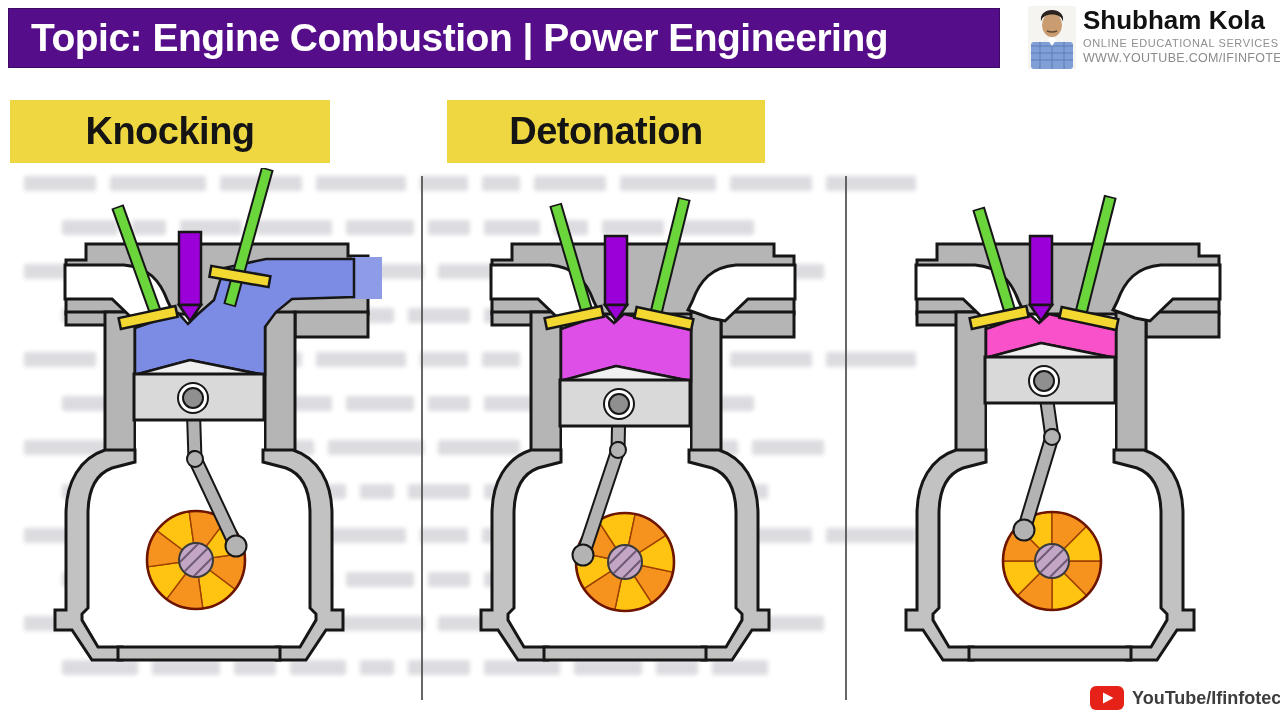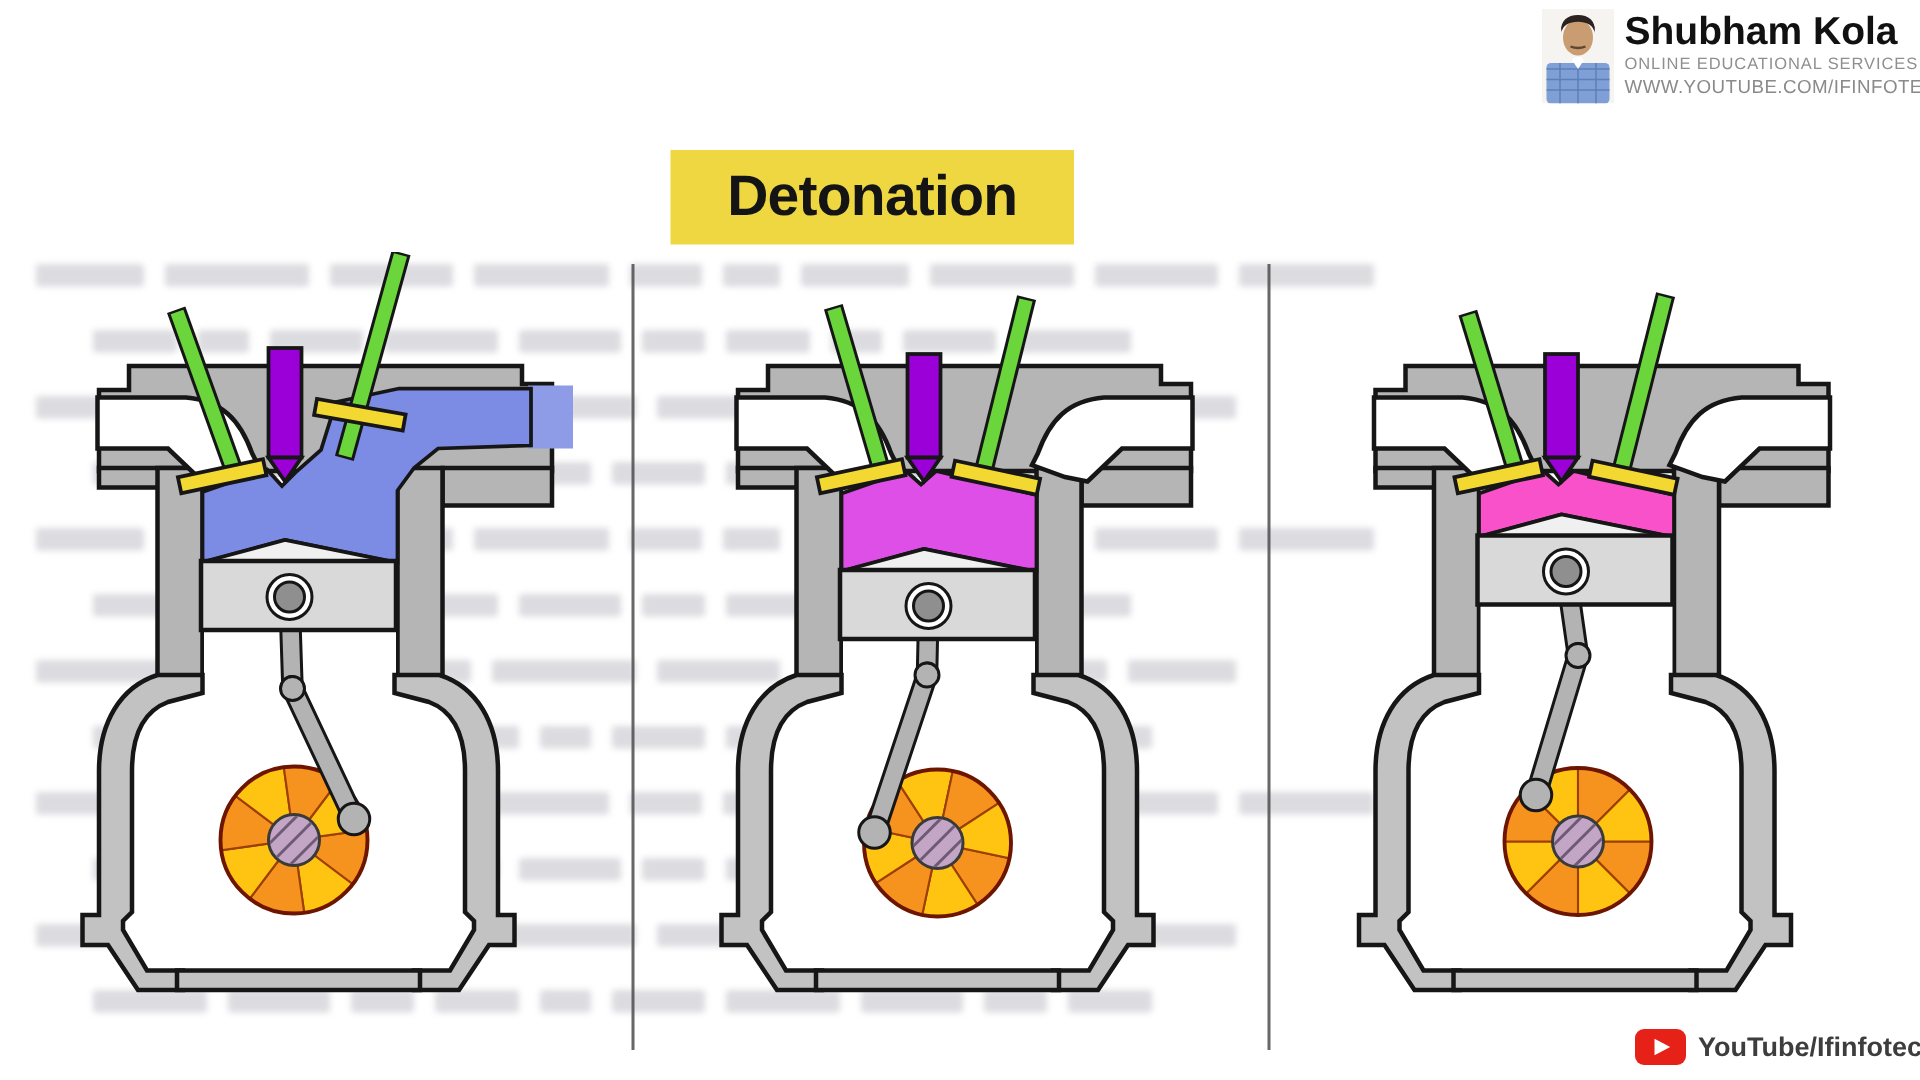--- a/index.html
+++ b/index.html
@@ -175,20 +175,23 @@
         <span class="wm-word" style="width: 56px;"></span>
         <span class="wm-word" style="width: 34px;"></span>
         <span class="wm-word" style="width: 62px;"></span>
         <span class="wm-word" style="width: 76px;"></span>
         <span class="wm-word" style="width: 68px;"></span>
         <span class="wm-word" style="width: 42px;"></span>
         <span class="wm-word" style="width: 56px;"></span>
       </div>
     </div>
 
+  <div class="banner" style="background: rgb(86, 13, 138);">
+    <span>Topic: Engine Combustion | Power Engineering</span>
+  </div>
 
   <div class="channel">
     <div class="photo">
       <svg width="48" height="63" viewBox="0 0 48 63">
         <rect x="0" y="0" width="48" height="63" fill="#f6f4f1"></rect>
         <rect x="3" y="36" width="42" height="27" rx="3" fill="#7f9fd6"></rect>
         <path d="M3,40 H45 M3,47 H45 M3,54 H45 M12,36 V63 M24,36 V63 M36,36 V63" stroke="#5d7fb8" stroke-width="1" fill="none"></path>
         <path d="M20,34 L24,40 L28,34 L26,32 L22,32 Z" fill="#ffffff"></path>
         <ellipse cx="24" cy="19" rx="10" ry="12" fill="#c99c72"></ellipse>
         <path d="M13,16 C13,6 35,6 35,16 L35,12 C33,4 15,4 13,12 Z" fill="#2a2320"></path>
@@ -196,21 +199,24 @@
         <path d="M19,25 Q24,27 29,25" stroke="#5e4630" stroke-width="1.5" fill="none"></path>
       </svg>
     </div>
     <div class="ctext">
       <div class="cname">Shubham Kola</div>
       <div class="ctag">ONLINE EDUCATIONAL SERVICES</div>
       <div class="curl">WWW.YOUTUBE.COM/IFINFOTECH</div>
     </div>
   </div>
 
-  <div class="ybox" style="left: 447px; width: 269px; background: rgb(239, 215, 66);">
+  <div class="ybox" style="left: 10px; width: 320px; background: rgb(239, 215, 66);">
+    <span>Knocking</span>
+  </div>
+  <div class="ybox" style="left: 447px; width: 318px; background: rgb(239, 215, 66);">
     <span>Detonation</span>
   </div>
 
   <div class="divider" style="left:421px"></div>
   <div class="divider" style="left:845px"></div>
 
   <div class="engine" style="left: 52px;"><svg width="330" height="540" viewBox="0 0 330 540">
         <path d="M14,92 L34,92 L34,76 L296,76 L296,88 L316,88 L316,146 L14,146 Z" fill="#b5b5b5" stroke="#161616" stroke-width="3"></path>
         <rect x="14" y="144" width="69" height="13" fill="#b5b5b5" stroke="#161616" stroke-width="3"></rect>
         <rect x="243" y="144" width="73" height="25" fill="#b5b5b5" stroke="#161616" stroke-width="3"></rect>

